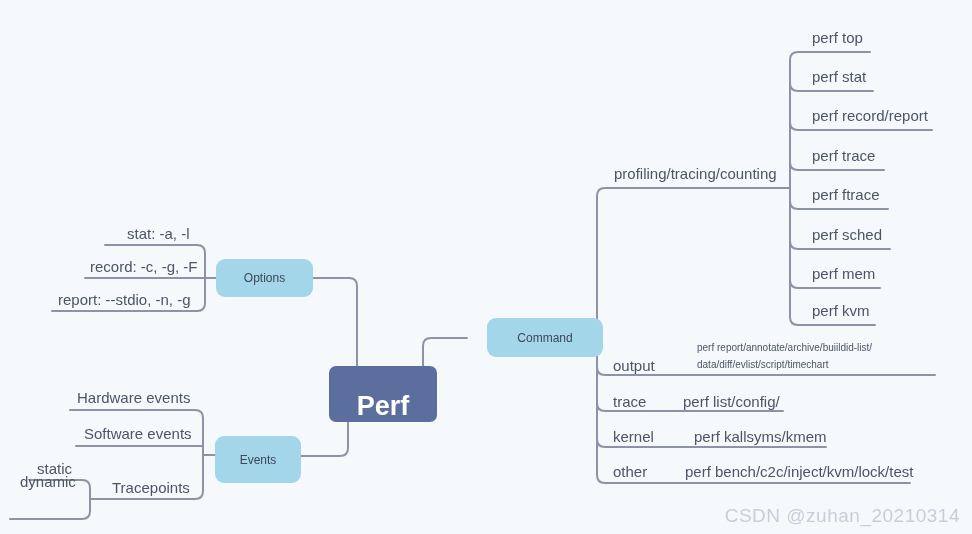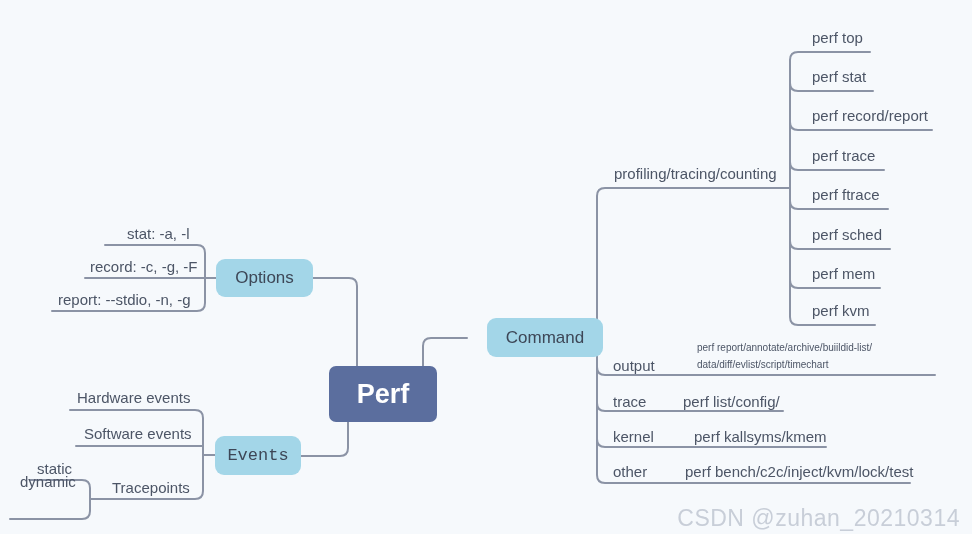--- a/index.html
+++ b/index.html
@@ -20,31 +20,31 @@
     font-size:15px;line-height:20px;
     color:var(--text,#4c5566);
     white-space:nowrap;
   }
   .val2{line-height:17px;font-size:10px;}
   .node{
     position:absolute;z-index:2;
     display:flex;align-items:center;justify-content:center;
     background:var(--node,#a3d6e8);
     border-radius:9px;
-    font-size:17px;color:#3d4757;
+    font-size:12px;color:#3d4757;
   }
   .root{
     background:var(--root,#5b6e9e);
     border-radius:7px;
-    color:#ffffff;font-weight:bold;font-size:27px;
+    color:#ffffff;font-weight:bold;font-size:27px;align-items:flex-end;
   }
   .watermark{
     position:absolute;z-index:1;
     right:12px;top:505px;
-    font-size:23px;letter-spacing:.5px;
+    font-size:19px;letter-spacing:.5px;
     color:var(--wm,#c8ced8);
     white-space:nowrap;
   }
 </style>
 </head>
 <body>
 
 <div id="canvas">
 
   <svg id="wires" width="972" height="534" viewBox="0 0 972 534">
@@ -80,21 +80,21 @@
   <div class="node root" style="left:329px;top:366px;width:108px;height:56px;">
     <span>Perf</span>
   </div>
 
   <div class="node" style="left:216px;top:259px;width:97px;height:38px;">
     <span>Options</span>
   </div>
   <div class="node" style="left:467px;top:318px;width:116px;height:39px;margin-left:20px;">
     <span>Command</span>
   </div>
-  <div class="node" style="left:215px;top:436px;width:86px;height:39px;font-family:Liberation Mono, monospace;">
+  <div class="node" style="left:215px;top:436px;width:86px;height:47px;">
     <span>Events</span>
   </div>
 
   <div class="lbl" style="left:127px;top:224px;">stat: -a, -l</div>
   <div class="lbl" style="left:90px;top:257px;">record: -c, -g, -F</div>
   <div class="lbl" style="left:58px;top:290px;">report: --stdio, -n, -g</div>
 
   <div class="lbl" style="left:77px;top:388px;">Hardware events</div>
   <div class="lbl" style="left:84px;top:424px;">Software events</div>
   <div class="lbl" style="left:112px;top:478px;">Tracepoints</div>

